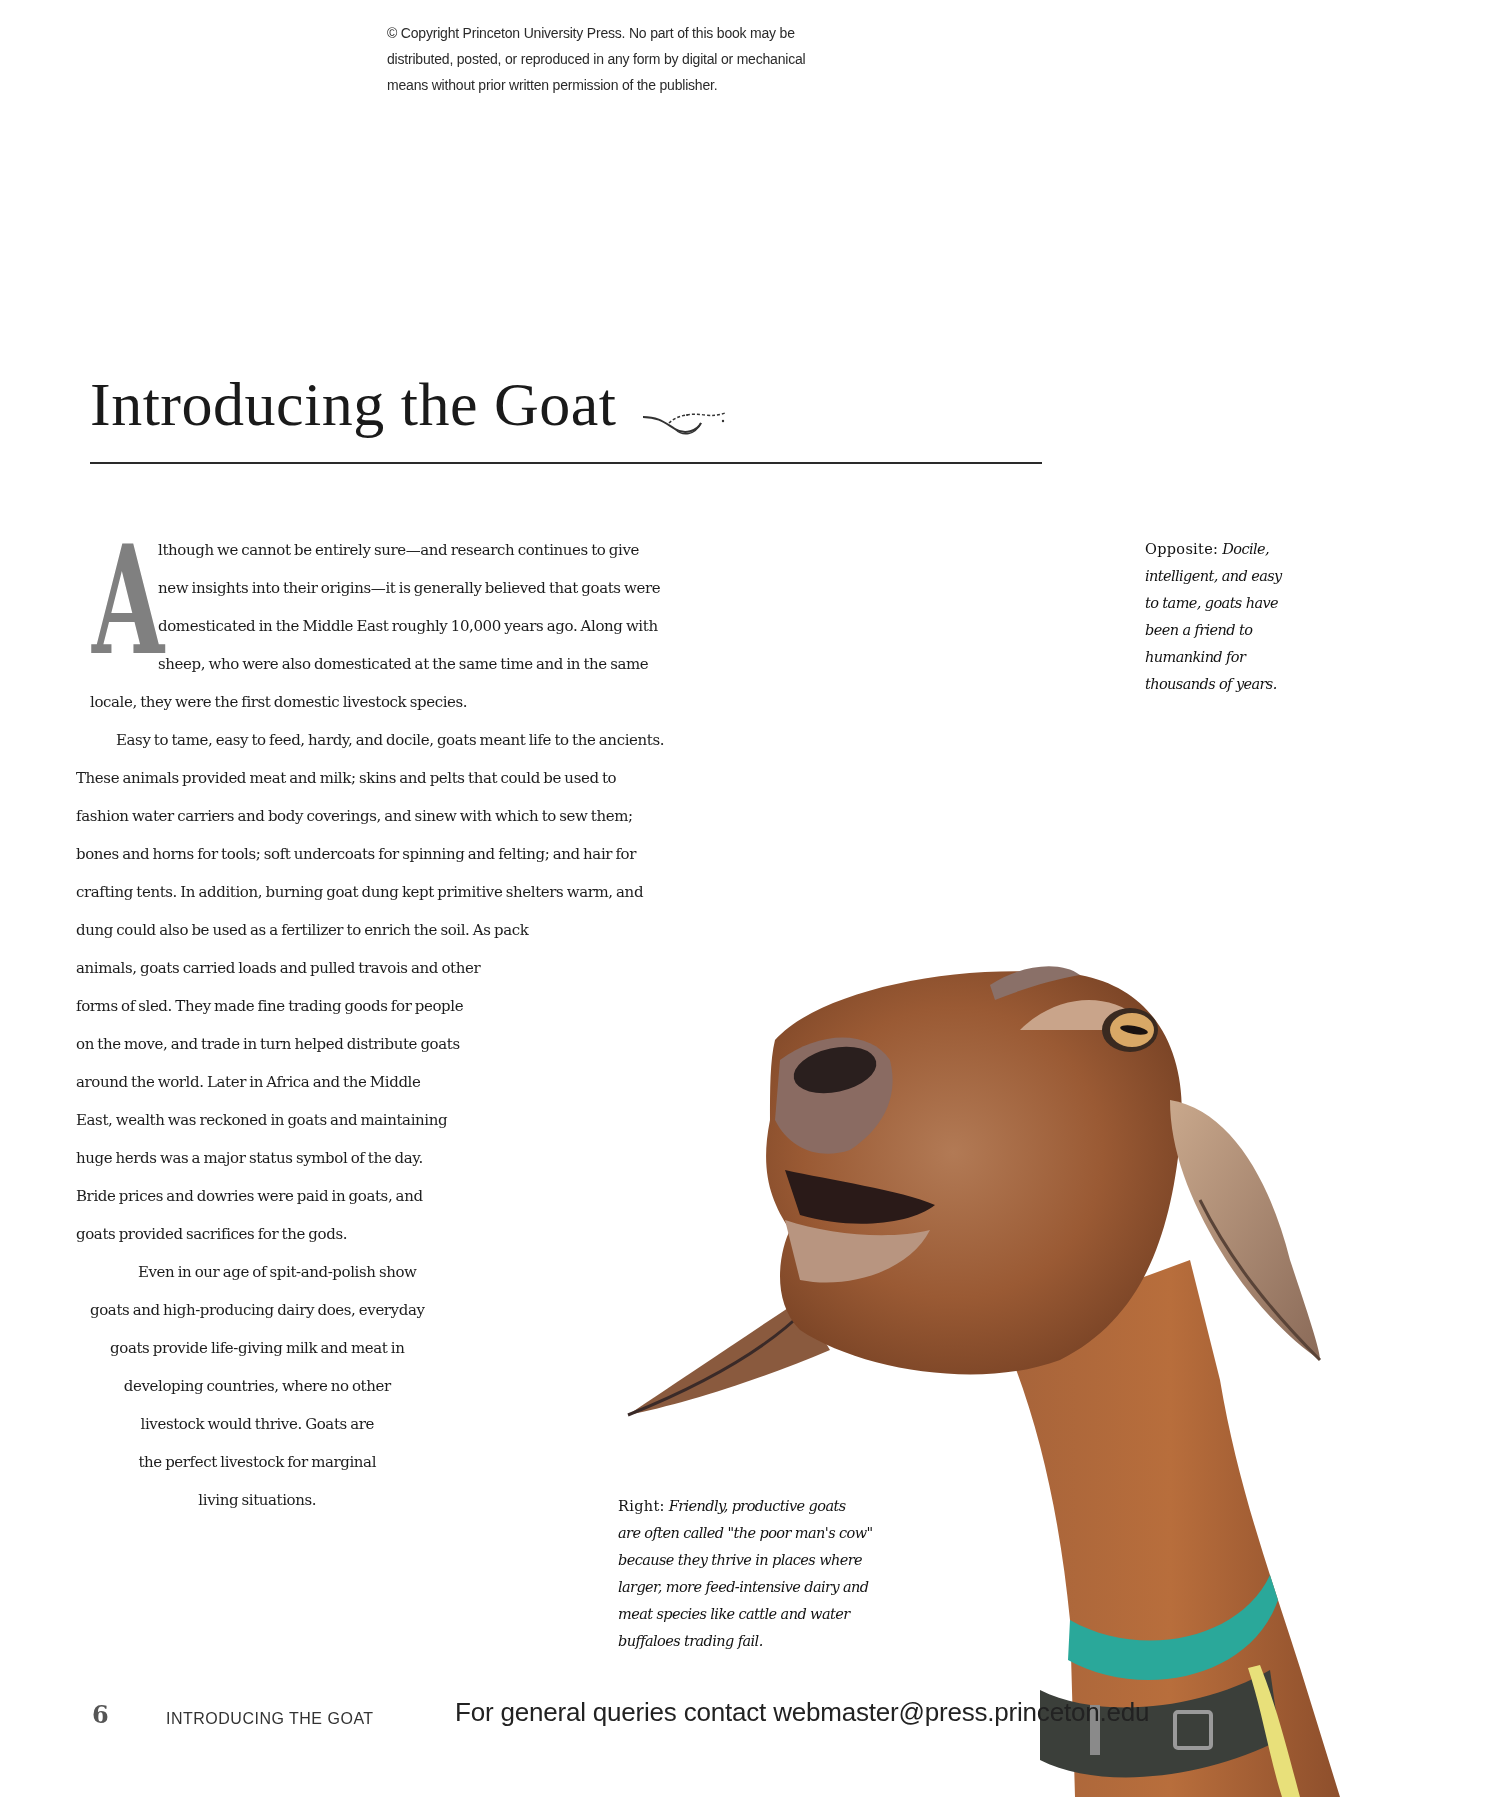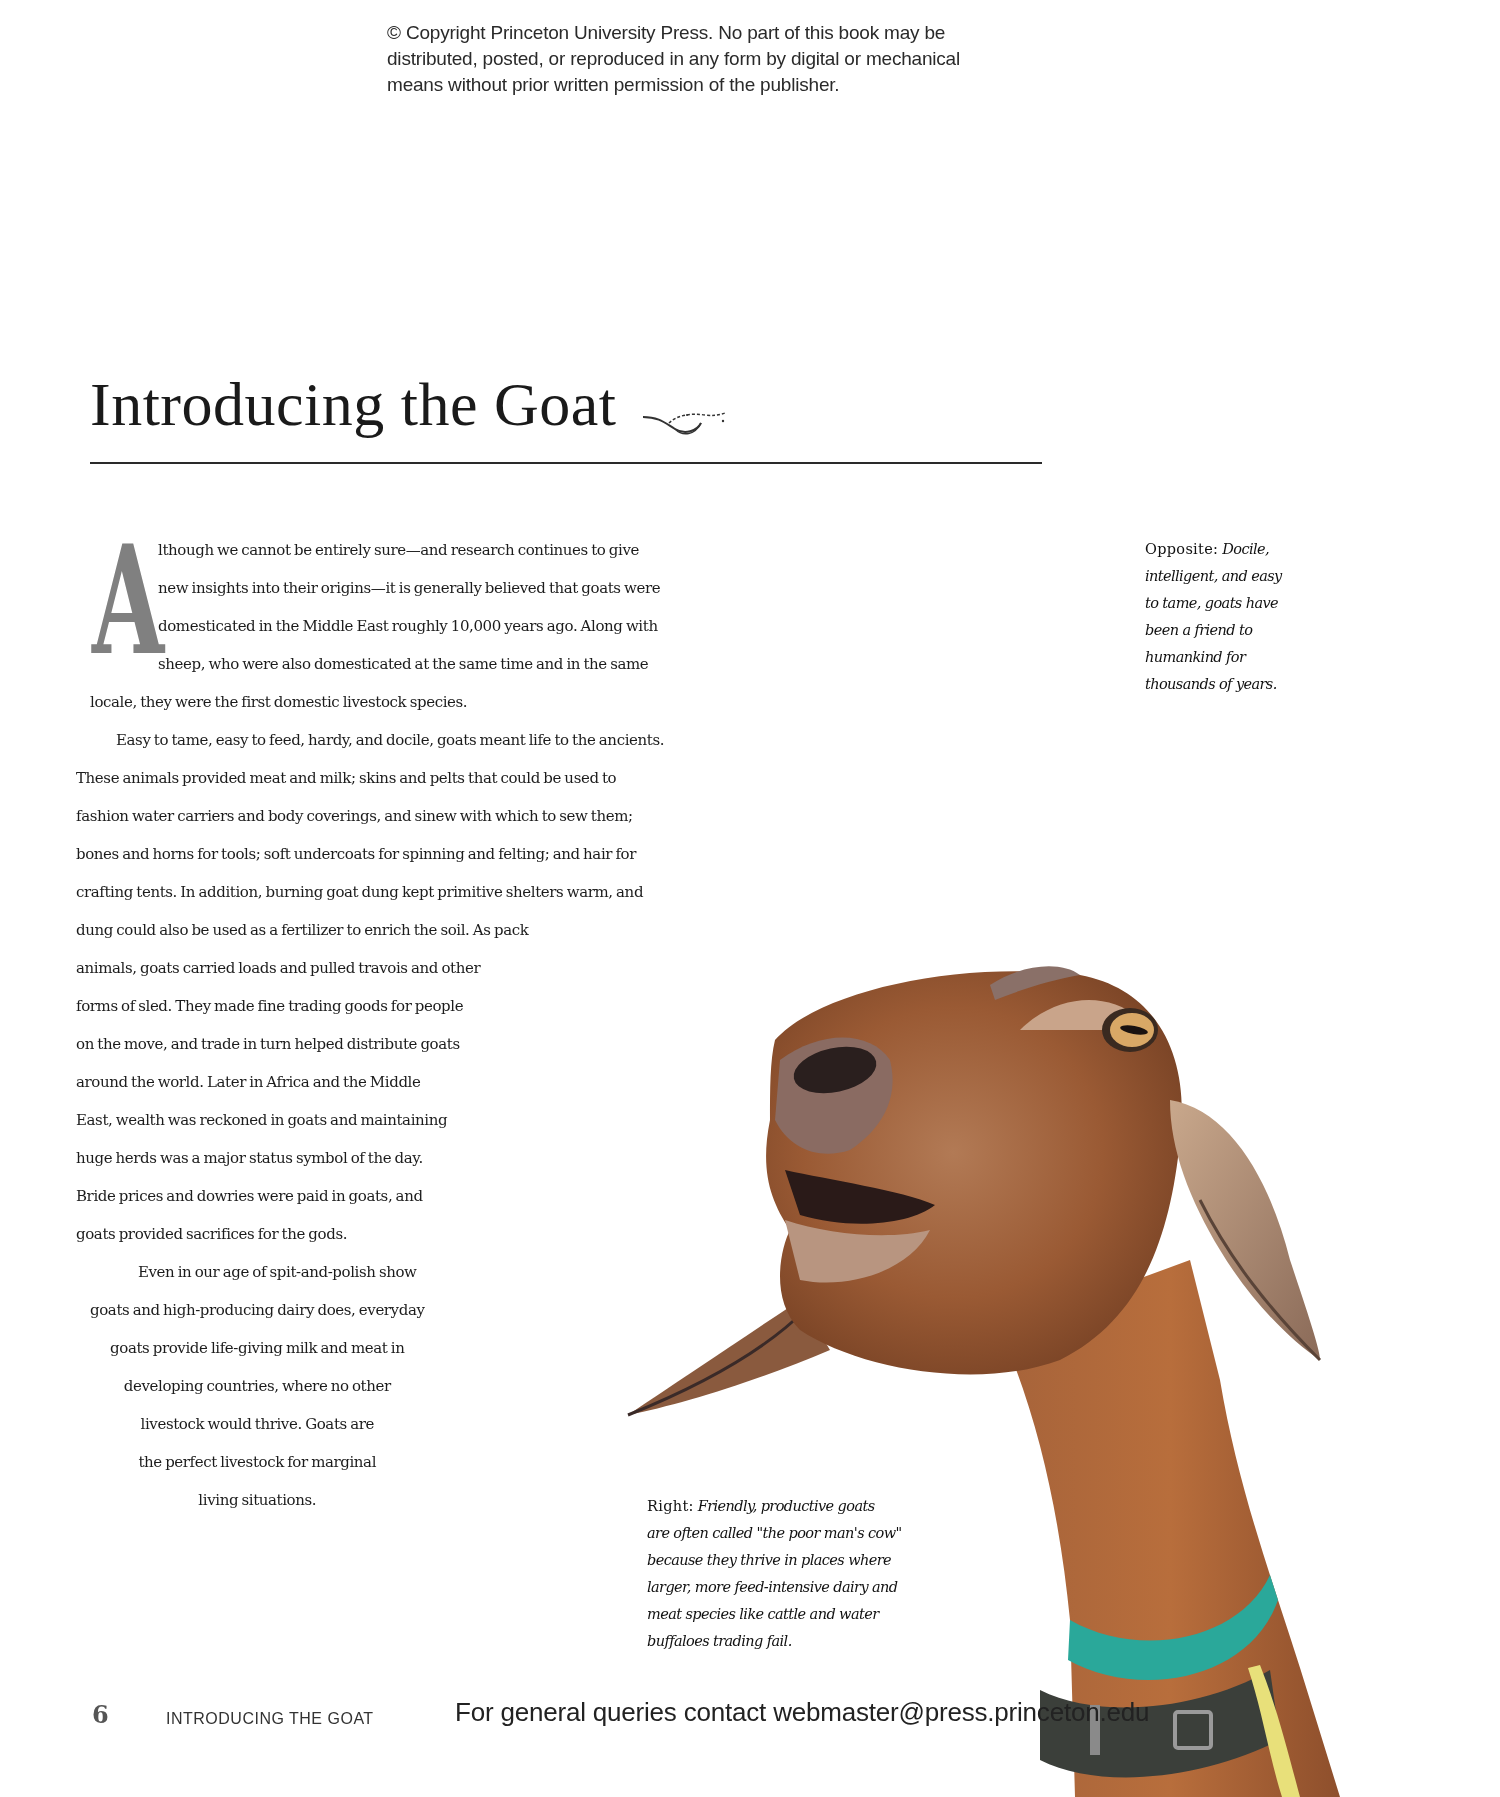--- a/index.html
+++ b/index.html
@@ -1,19 +1,19 @@
 <!DOCTYPE html>
 <html><head>
 <meta charset="utf-8">
 <style>
   html, body { margin: 0; padding: 0; background: #ffffff; }
   body { width: 1500px; height: 1797px; position: relative; overflow: hidden; color: #1a1a1a; }
   .copyright {
     position: absolute; left: 387px; top: 20px; width: 700px;
-    font-family: "Liberation Sans", sans-serif; font-size: 19px; line-height: 26px; color: #2a2a2a;
+    font-family: "Liberation Sans", sans-serif; font-size: 14px; line-height: 26px; color: #2a2a2a;
     letter-spacing: -0.2px;
   }
   .title-wrap { position: absolute; left: 90px; top: 368px; width: 955px; }
   .title {
     font-family: "Liberation Serif", serif; font-size: 62px; line-height: 72px; font-weight: normal;
     color: #1a1a1a; margin: 0; display: inline-block; letter-spacing: 0.5px;
   }
   .ornament { display: inline-block; width: 90px; height: 40px; vertical-align: middle; margin-left: 18px; }
   .title-rule { position: absolute; left: 90px; top: 462px; width: 952px; height: 2px; background: #2a2a2a; }
 
@@ -161,21 +161,21 @@
   <path d="M1170 1100 C 1230 1110, 1270 1180, 1290 1260 C 1310 1320, 1320 1350, 1320 1360 C 1290 1340, 1250 1300, 1220 1250 C 1190 1200, 1170 1150, 1170 1100 Z" fill="url(#earG)"></path>
   <path d="M1200 1200 C 1230 1260, 1270 1310, 1320 1360" stroke="#5a4438" stroke-width="3" fill="none"></path>
 
   <path d="M1070 1620 C 1140 1660, 1240 1640, 1270 1575 L 1278 1600 C 1250 1680, 1140 1700, 1068 1660 Z" fill="#2aa89a"></path>
   <path d="M1040 1690 C 1100 1720, 1200 1710, 1270 1670 L 1280 1740 C 1200 1780, 1100 1790, 1040 1760 Z" fill="#3b3f3a"></path>
   <rect x="1175" y="1712" width="36" height="36" fill="none" stroke="#9a9a9a" stroke-width="4" rx="3"></rect>
   <rect x="1090" y="1705" width="10" height="50" fill="#8a8a8a"></rect>
   <path d="M1248 1668 C 1262 1710, 1270 1760, 1282 1797 L 1300 1797 C 1290 1760, 1278 1710, 1260 1665 Z" fill="#e8e07a"></path>
 </svg>
 
-<div class="caption" style="left:618px; top:1493px;margin-left:29px;">
+<div class="caption" style="left:618px; top:1493px;">
   <span class="line"><span class="lead">Right:</span> <span>Friendly, productive goats</span></span>
   <span class="line">are often called "the poor man's cow"</span>
   <span class="line">because they thrive in places where</span>
   <span class="line">larger, more feed-intensive dairy and</span>
   <span class="line">meat species like cattle and water</span>
   <span class="line">buffaloes trading fail.</span>
 </div>
 
 <div class="footer-num">6</div>
 <div class="footer-running">INTRODUCING THE GOAT</div>

